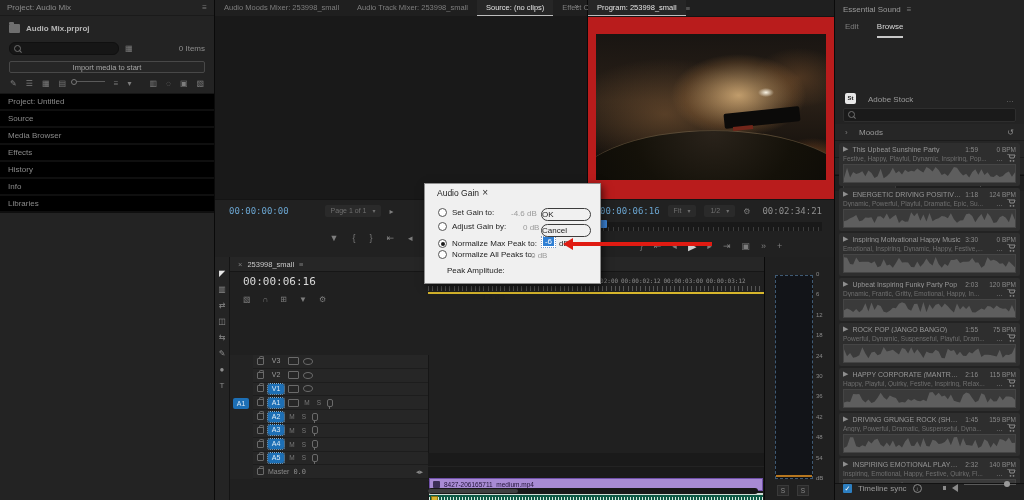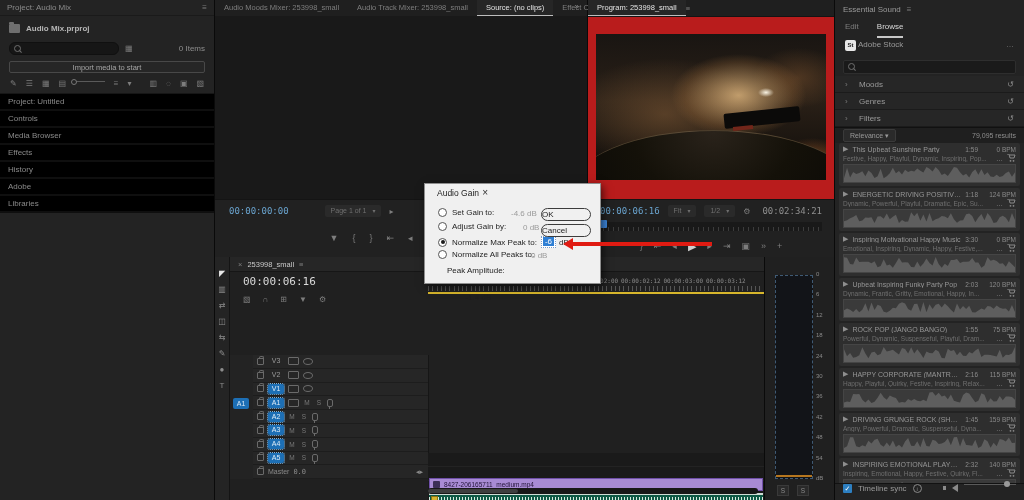--- a/index.html
+++ b/index.html
@@ -62,21 +62,21 @@
   .tonearm:after{content:"";position:absolute;left:8px;bottom:-3px;width:20px;height:4px;background:#72261a;}
   .spark{position:absolute;left:162px;top:54px;width:16px;height:9px;background:radial-gradient(closest-side,rgba(255,250,235,.95),transparent);}
   .scrubber{position:absolute;left:10px;bottom:26px;right:12px;height:9px;background:#191919;
     background-image:repeating-linear-gradient(90deg,#3c3c3c 0 1px,transparent 1px 5px);background-position:0 bottom;background-size:100% 4px;background-repeat:no-repeat;}
   .playhead{position:absolute;left:2px;top:-2px;width:7px;height:8px;background:#3f8ae0;border-radius:1px;}
 
   
   #gaindlg{position:absolute;left:424px;top:183px;width:175px;height:99px;background:#f0f0f0;border:1px solid #8e8e8e;box-shadow:2px 3px 8px rgba(0,0,0,.6);z-index:40;color:#1c1c1c;}
   .dtitle{display:flex;justify-content:flex-start;align-items:center;height:17px;padding:0 6px 0 12px;font-size:8.5px;color:#222;}
   .dclose{color:#333;font-size:10px;width:12px;text-align:center;}
-  .drow{position:absolute;left:13px;display:flex;align-items:center;font-size:8px;color:#1e1e1e;}
+  .drow{position:absolute;left:13px;display:flex;align-items:flex-end;font-size:8px;color:#1e1e1e;}
   .radio{width:7px;height:7px;border:1px solid #555;border-radius:50%;margin-right:5px;background:#fff;position:relative;flex:none;}
   .radio.on:after{content:"";position:absolute;left:1.5px;top:1.5px;width:4px;height:4px;border-radius:50%;background:#1c1c1c;}
   .dval{position:absolute;font-size:8px;color:#9b9b9b;}
   .dfield{display:inline-block;height:10px;line-height:10px;background:#fff;border:1px dotted #7a9cc9;padding:0 1px;margin-left:4px;}
   .dfield .sel{background:#2f7fd4;color:#fff;padding:0 2px;}
   .dunit{margin-left:3px;color:#1e1e1e;}
   .dbtn{position:absolute;left:116px;width:48px;height:11px;line-height:11px;text-align:left;border:1px solid #3c3c3c;border-radius:7px;background:#f0f0f0;font-size:8px;color:#1c1c1c;}
 
   
   #redarrow{position:absolute;left:563px;top:238px;width:149px;height:12px;z-index:60;pointer-events:none;}
@@ -135,21 +135,21 @@
   .mscale{position:absolute;left:51px;top:14px;height:210px;display:flex;flex-direction:column;justify-content:space-between;}
   .mscale span{font-size:6px;color:#8a8a8a;line-height:6px;}
   .msolo{position:absolute;top:228px;width:10px;height:9px;line-height:9px;text-align:center;background:#2a2a2a;border:1px solid #3a3a3a;color:#8a8a8a;font-size:6.5px;}
 
   
   #espanel{left:835px;top:0;width:189px;height:500px;background:#232323;}
   .eshead{display:flex;align-items:center;gap:6px;height:18px;padding:0 8px;color:#9a9a9a;}
   .estabs{display:flex;gap:18px;padding:4px 10px 0;height:16px;}
   .estab{color:#7e7e7e;padding-bottom:3px;}
   .estab.active{color:#d9d9d9;border-bottom:2px solid #c8c8c8;}
-  .stockrow{display:flex;align-items:flex-start;gap:2px;height:16px;padding:2px 10px;color:#9a9a9a;}
+  .stockrow{display:flex;align-items:flex-end;gap:12px;height:16px;padding:2px 10px;color:#9a9a9a;margin-top:48px;}
   .stockic{width:11px;height:11px;background:#e8e8e8;border-radius:2px;color:#1a1a1a;font-size:6px;line-height:11px;text-align:center;font-weight:bold;}
   .essearch{margin:2px 8px;height:12px;background:#1a1a1a;border:1px solid #2e2e2e;border-radius:2px;position:relative;}
   .catrow{display:flex;align-items:center;height:16px;padding:0 10px;background:#262626;border-bottom:1px solid #1b1b1b;color:#9a9a9a;}
   .catrow .chev{width:14px;color:#7a7a7a;}
   .catrow .rst{margin-left:auto;color:#8a8a8a;font-size:8px;}
   .sortrow{display:flex;align-items:center;height:15px;padding:0 8px;gap:6px;background:#1f1f1f;border-top:1px solid #111;}
   .sortsel{height:11px;line-height:11px;padding:0 6px;background:#2a2a2a;border:1px solid #3a3a3a;border-radius:2px;color:#9a9a9a;font-size:7px;}
   .results{margin-left:auto;color:#8e8e8e;font-size:7px;}
   .eslist{position:absolute;left:0;top:142px;width:189px;height:341px;overflow:hidden;padding:1px 4px;box-sizing:border-box;}
   .escard{background:#2e2e2e;border-radius:2px;margin-bottom:2px;padding:2px 4px 3px;height:38px;box-sizing:content-box;}
@@ -204,29 +204,29 @@
       <span class="sp"></span>
       <span class="ic">▥</span>
       <span class="ic">◌</span>
       <span class="ic">▣</span>
       <span class="ic">▧</span>
     </div>
     <div>
 
         <div class="stackrow"><span>Project: Untitled</span></div>
 
-        <div class="stackrow"><span>Controls</span></div>
+        <div class="stackrow"><span>Source</span></div>
 
         <div class="stackrow"><span>Media Browser</span></div>
 
         <div class="stackrow"><span>Effects</span></div>
 
         <div class="stackrow"><span>History</span></div>
 
-        <div class="stackrow"><span>Adobe</span></div>
+        <div class="stackrow"><span>Info</span></div>
 
         <div class="stackrow"><span>Libraries</span></div>
       </div>
   </section>
 
   <section class="panel" id="srcpanel">
     <div class="tabbar">
 
         <span class="tab"><span>Audio Moods Mixer: 253998_small</span></span>
 

